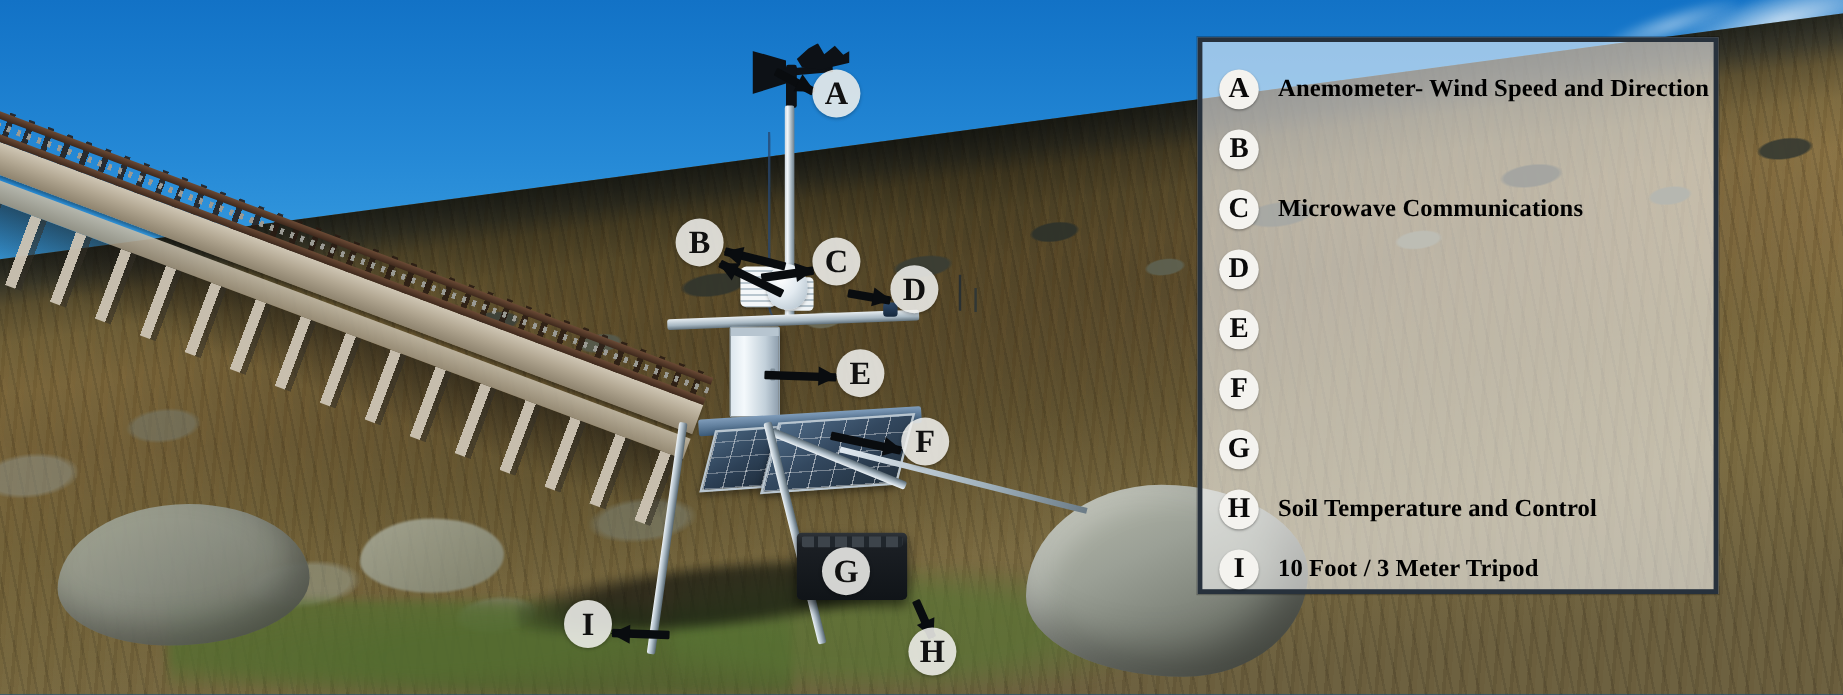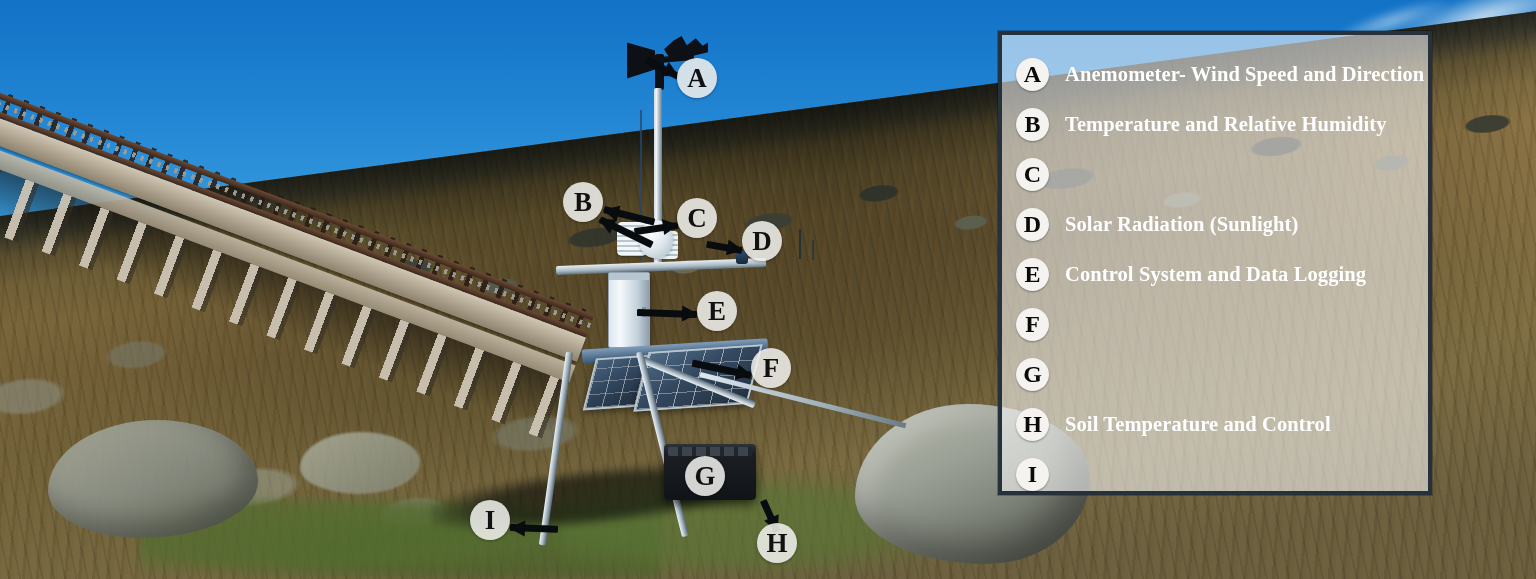--- a/index.html
+++ b/index.html
@@ -366,21 +366,21 @@
     font-weight:bold;
     font-size:24px;
     color:#0a0a0a;
     line-height:1;
   }
   .legend-text{
     margin-left:16px;
     font-family:"Liberation Serif", serif;
     font-weight:bold;
     font-size:20.5px;
-    color:#ffffff;
+    color:#000000;
     white-space:nowrap;
     letter-spacing:.1px;
   }
 </style>
 </head>
 <body>
 
 <div id="stage">
 
   <div class="sky"></div>
@@ -479,50 +479,49 @@
   <div class="legend">
     <div class="legend-inner">
 
       <div class="legend-row">
         <div class="legend-badge">A</div>
         <div class="legend-text">Anemometer- Wind Speed and Direction</div>
       </div>
 
       <div class="legend-row">
         <div class="legend-badge">B</div>
-        <div class="legend-text">Temperature and Relative Humidity</div>
       </div>
 
       <div class="legend-row">
         <div class="legend-badge">C</div>
+        <div class="legend-text">Microwave Communications</div>
       </div>
 
       <div class="legend-row">
         <div class="legend-badge">D</div>
-        <div class="legend-text">Solar Radiation (Sunlight)</div>
       </div>
 
       <div class="legend-row">
         <div class="legend-badge">E</div>
-        <div class="legend-text">Control System and Data Logging</div>
       </div>
 
       <div class="legend-row">
         <div class="legend-badge">F</div>
       </div>
 
       <div class="legend-row">
         <div class="legend-badge">G</div>
       </div>
 
       <div class="legend-row">
         <div class="legend-badge">H</div>
         <div class="legend-text">Soil Temperature and Control</div>
       </div>
 
       <div class="legend-row">
         <div class="legend-badge">I</div>
+        <div class="legend-text">10 Foot / 3 Meter Tripod</div>
       </div>
 
     </div>
   </div>
 
 </div>
 
 </body></html>

